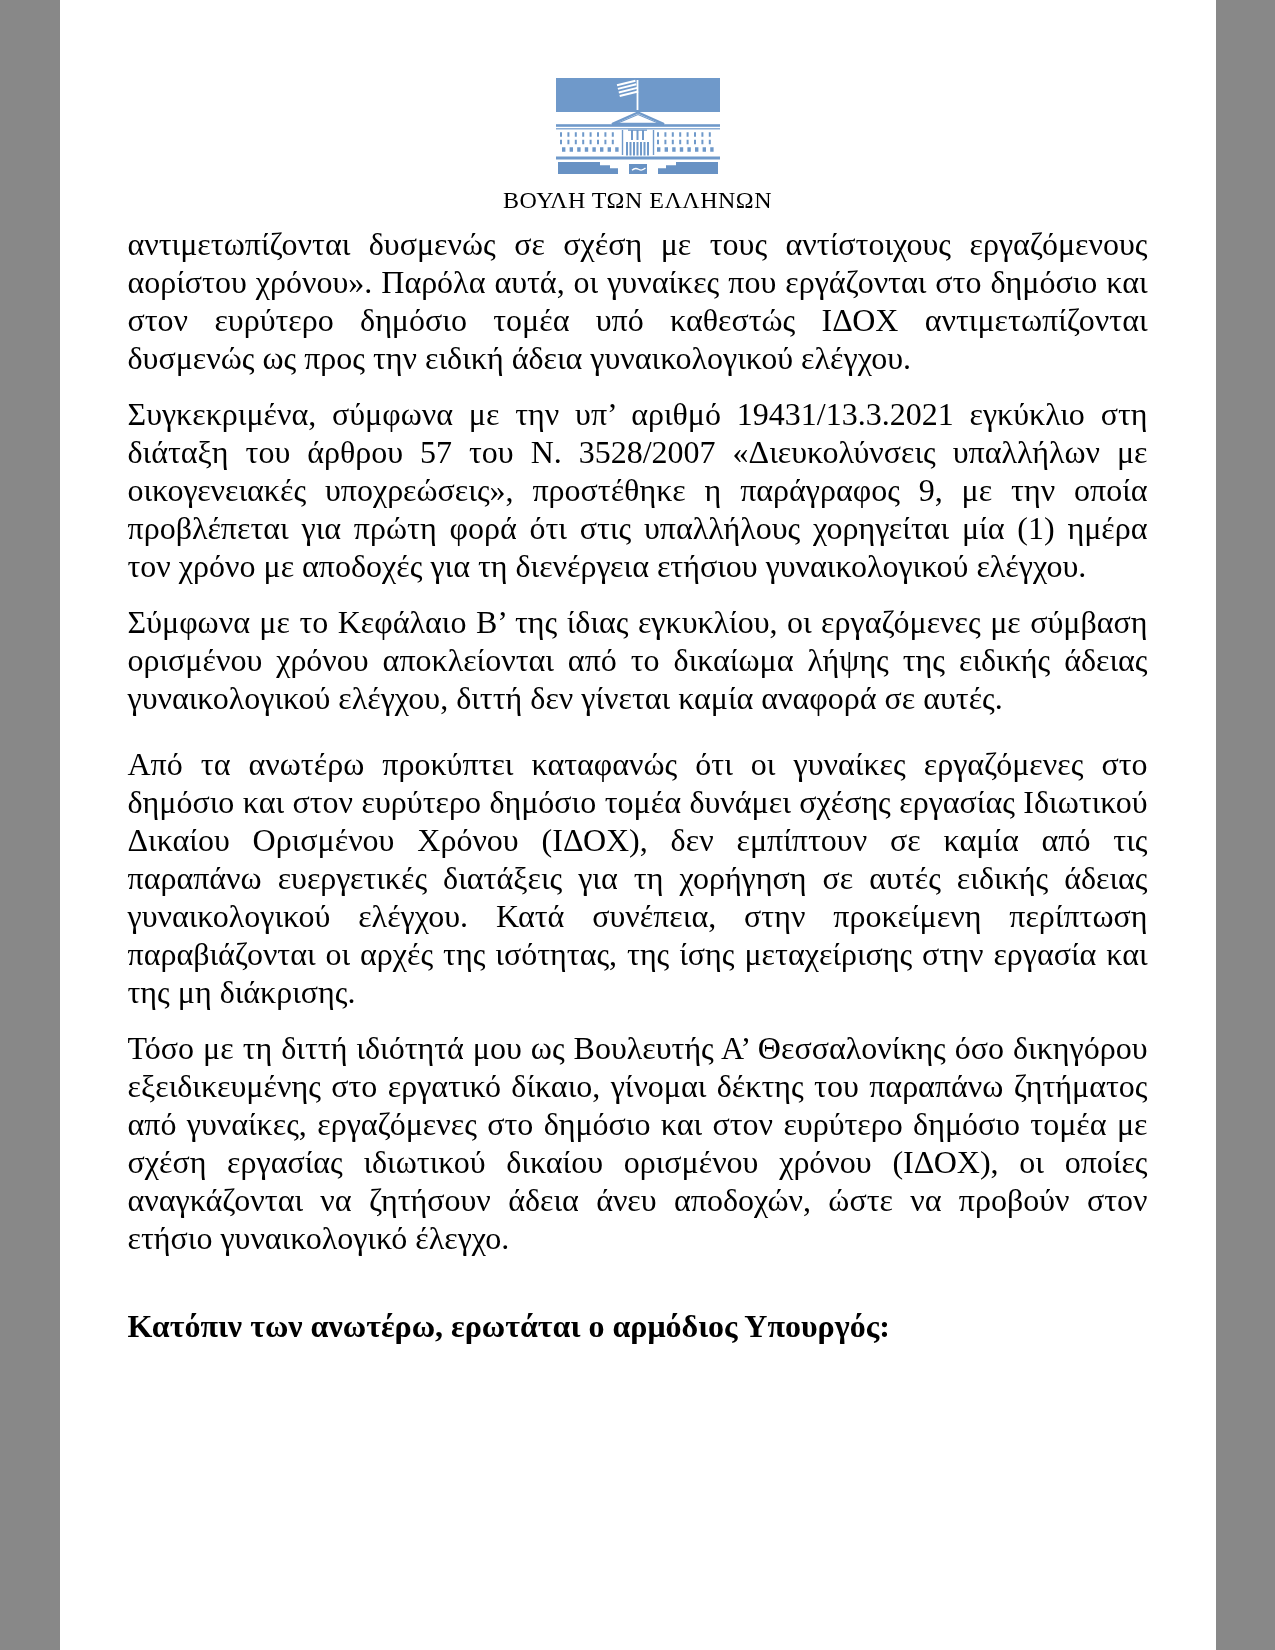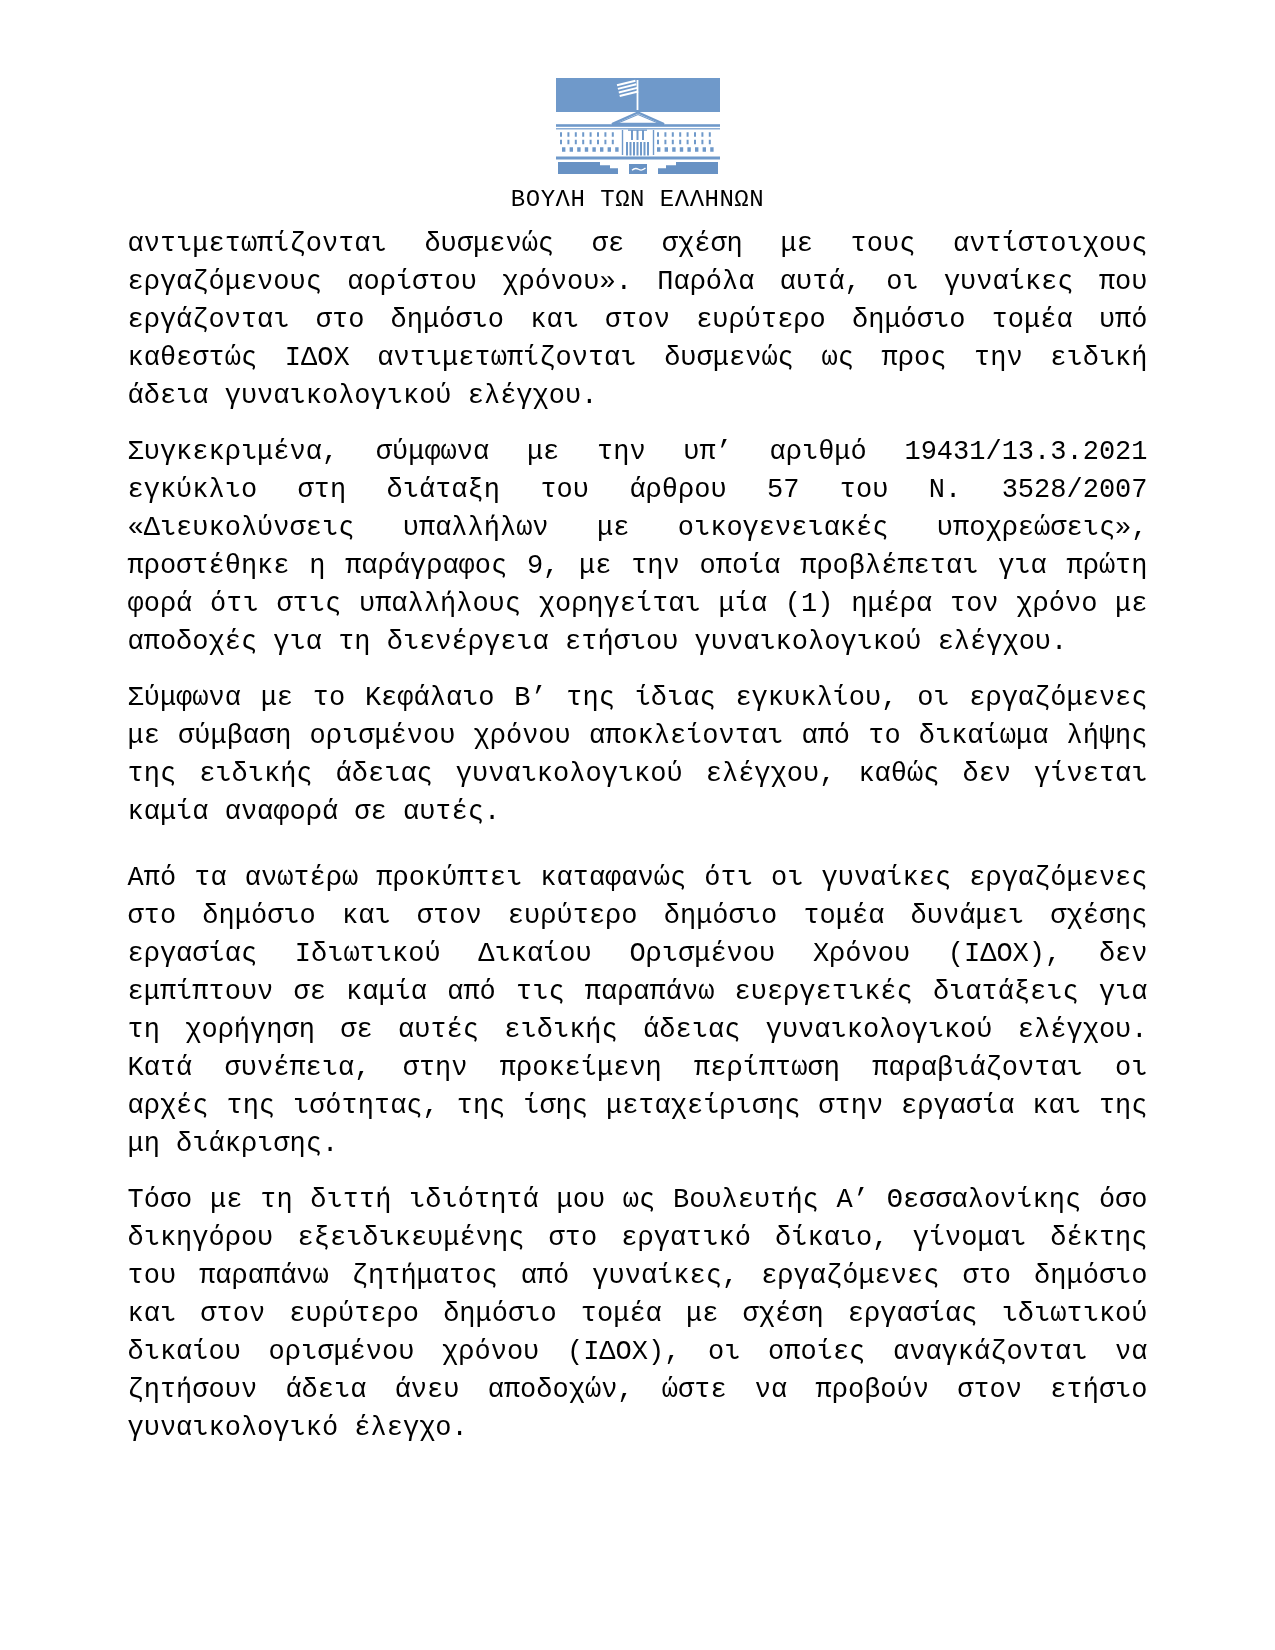--- a/index.html
+++ b/index.html
@@ -1,39 +1,39 @@
 <!DOCTYPE html>
 <html lang="el"><head>
 <meta charset="utf-8">
 <style>
   html,body { margin:0; padding:0; background:#888; }
   .page {
     position:relative;
-    width:1275px; height:1650px;
+    width:1156px; height:1650px;
     margin:0 auto;
     background:#ffffff;
-    font-family:Liberation Mono, monospace;
+    font-family:Liberation Serif, serif;
     color:#000;
     overflow:hidden;
   }
   .doc-header { padding-top:78px; text-align:center; }
   .logo { display:block; margin:0 auto; width:176px; height:96px; }
   .org-title {
     margin-top:11px;
     font-size:24px; line-height:30px;
     letter-spacing:0.5px;
     color:#000;
   }
   .content {
     width:1020px;
     margin:10px auto 0 auto;
   }
   .content p {
     margin:0 0 18px 0;
-    font-size:27px;
+    font-size:32px;
     line-height:38px;
     text-align:justify;
     text-justify:inter-word;
   }
   .content p.extra-gap { margin-top:28px; }
   .question-heading {
     font-weight:bold;
     margin-top:50px !important;
   }
   .question-text { font-weight:bold; }
@@ -96,18 +96,19 @@
 
       <rect x="79" y="86" width="18" height="10" fill="#6892c4"></rect>
       <path d="M82 92.3 q3 -3 6.5 -1 q3.5 2 7 -1.2" stroke="#ffffff" stroke-width="1.3" fill="none"></path>
     </svg>
     <div class="org-title">ΒΟΥΛΗ ΤΩΝ ΕΛΛΗΝΩΝ</div>
   </header>
 
   <main class="content">
     <p>αντιμετωπίζονται δυσμενώς σε σχέση με τους αντίστοιχους εργαζόμενους αορίστου χρόνου». Παρόλα αυτά, οι γυναίκες που εργάζονται στο δημόσιο και στον ευρύτερο δημόσιο τομέα υπό καθεστώς ΙΔΟΧ αντιμετωπίζονται δυσμενώς ως προς την ειδική άδεια γυναικολογικού ελέγχου.</p>
     <p>Συγκεκριμένα, σύμφωνα με την υπ’ αριθμό 19431/13.3.2021 εγκύκλιο στη διάταξη του άρθρου 57 του Ν. 3528/2007 «Διευκολύνσεις υπαλλήλων με οικογενειακές υποχρεώσεις», προστέθηκε η παράγραφος 9, με την οποία προβλέπεται για πρώτη φορά ότι στις υπαλλήλους χορηγείται μία (1) ημέρα τον χρόνο με αποδοχές για τη διενέργεια ετήσιου γυναικολογικού ελέγχου.</p>
-    <p>Σύμφωνα με το Κεφάλαιο Β’ της ίδιας εγκυκλίου, οι εργαζόμενες με σύμβαση ορισμένου χρόνου αποκλείονται από το δικαίωμα λήψης της ειδικής άδειας γυναικολογικού ελέγχου, καθώς δεν γίνεται καμία αναφορά σε αυτές.</p>
+    <p>Σύμφωνα με το Κεφάλαιο Β’ της ίδιας εγκυκλίου, οι εργαζόμενες με σύμβαση ορισμένου χρόνου αποκλείονται από το δικαίωμα λήψης της ειδικής άδειας γυναικολογικού ελέγχου, διττή δεν γίνεται καμία αναφορά σε αυτές.</p>
     <p class="extra-gap">Από τα ανωτέρω προκύπτει καταφανώς ότι οι γυναίκες εργαζόμενες στο δημόσιο και στον ευρύτερο δημόσιο τομέα δυνάμει σχέσης εργασίας Ιδιωτικού Δικαίου Ορισμένου Χρόνου (ΙΔΟΧ), δεν εμπίπτουν σε καμία από τις παραπάνω ευεργετικές διατάξεις για τη χορήγηση σε αυτές ειδικής άδειας γυναικολογικού ελέγχου. Κατά συνέπεια, στην προκείμενη περίπτωση παραβιάζονται οι αρχές της ισότητας, της ίσης μεταχείρισης στην εργασία και της μη διάκρισης.</p>
     <p>Τόσο με τη διττή ιδιότητά μου ως Βουλευτής Α’ Θεσσαλονίκης όσο δικηγόρου εξειδικευμένης στο εργατικό δίκαιο, γίνομαι δέκτης του παραπάνω ζητήματος από γυναίκες, εργαζόμενες στο δημόσιο και στον ευρύτερο δημόσιο τομέα με σχέση εργασίας ιδιωτικού δικαίου ορισμένου χρόνου (ΙΔΟΧ), οι οποίες αναγκάζονται να ζητήσουν άδεια άνευ αποδοχών, ώστε να προβούν στον ετήσιο γυναικολογικό έλεγχο.</p>
+    <p class="question-heading">Κατόπιν των ανωτέρω, ερωτάται ο αρμόδιος Υπουργός:</p>
   </main>
 
 </div>
 
 </body></html>

